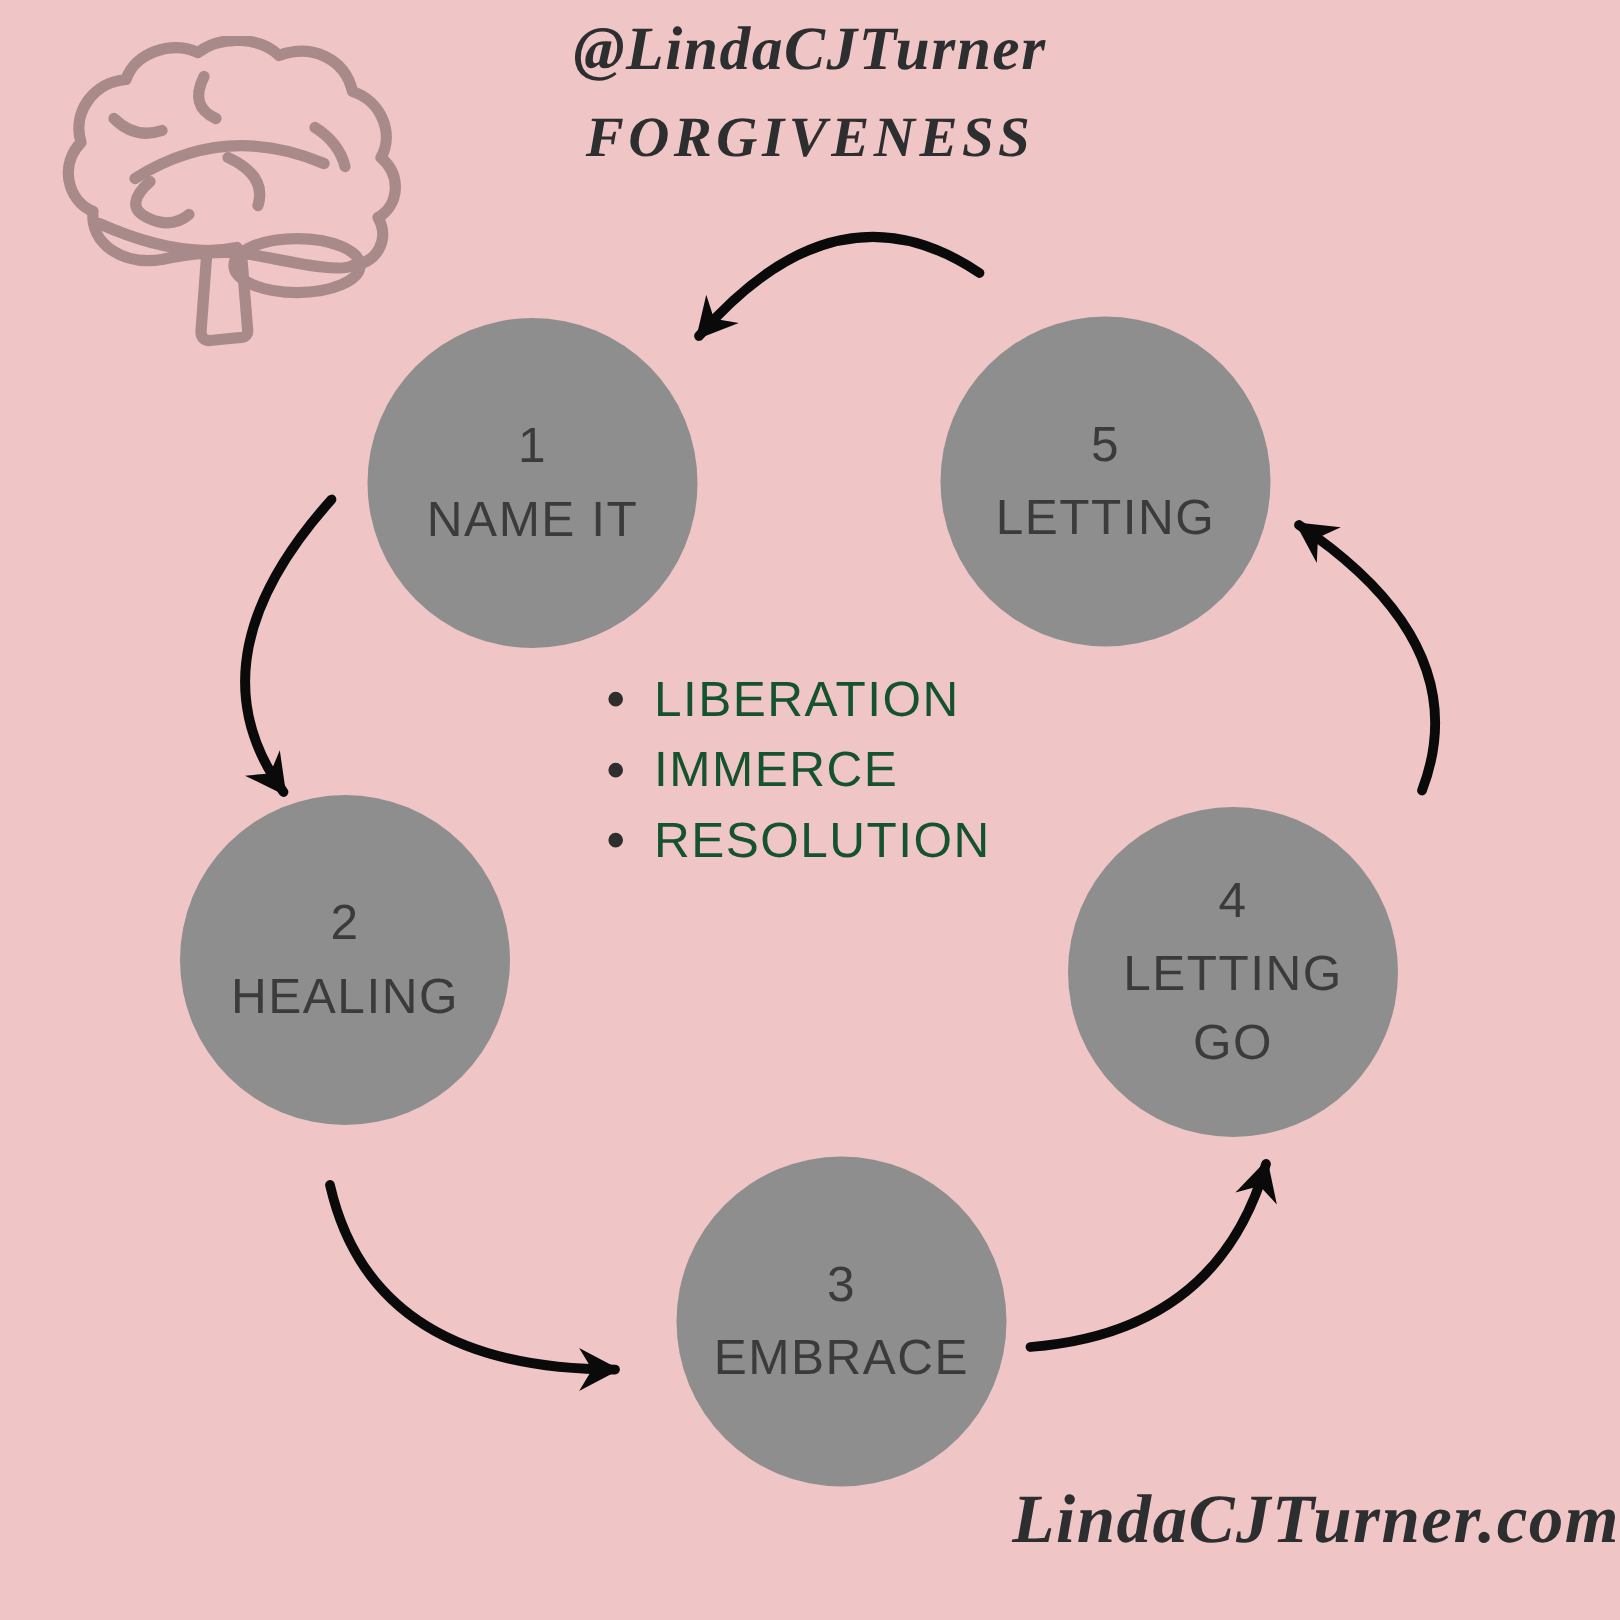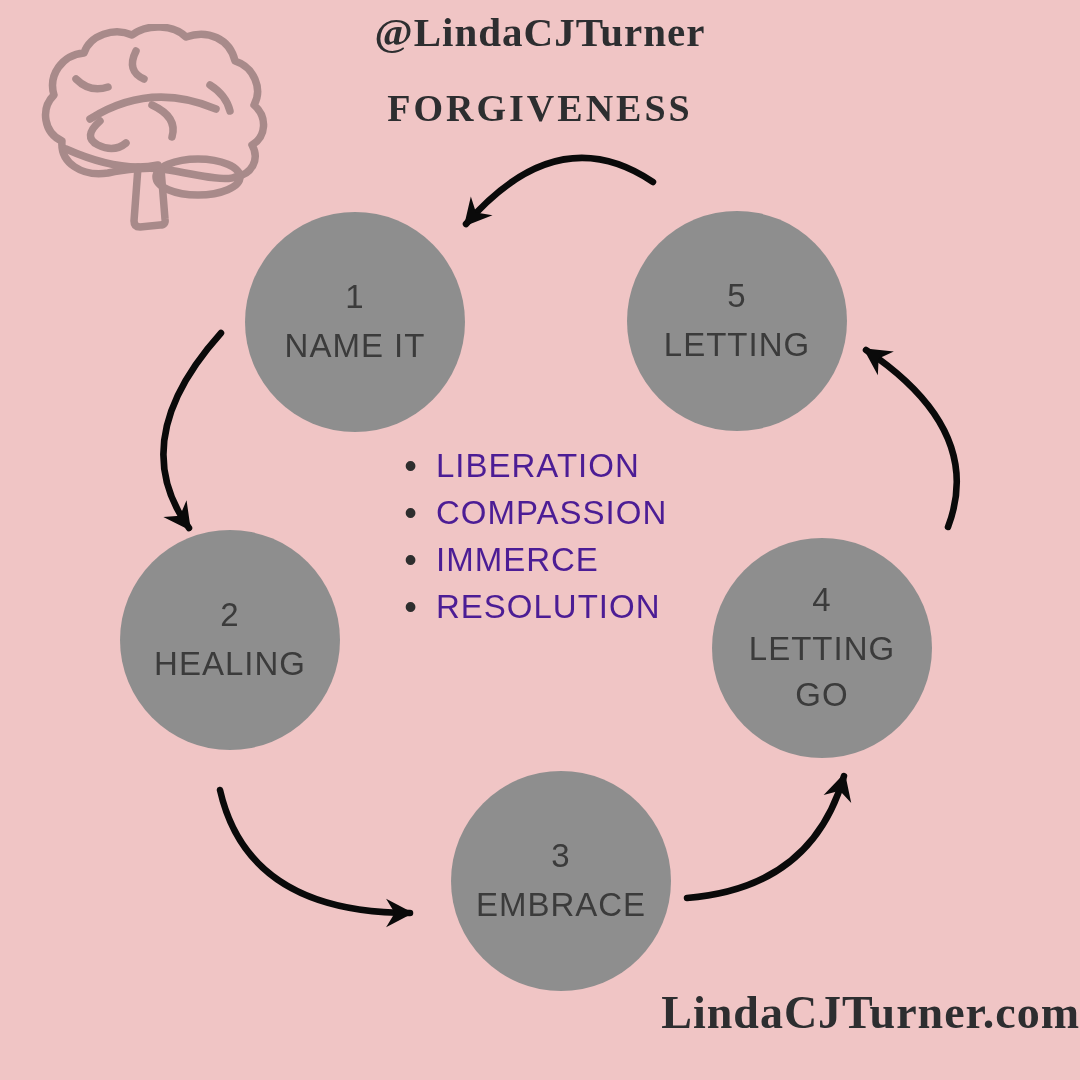--- a/index.html
+++ b/index.html
@@ -3,27 +3,27 @@
 <meta charset="utf-8">
 <style>
   html,body{margin:0;padding:0;}
   #canvas{
     position:relative;
     width:1080px;height:1080px;
     background:#f0c5c5;
     overflow:hidden;
     font-family:"Liberation Sans", sans-serif;
   }
-  .serif{font-family:"Liberation Serif", serif;font-weight:bold;color:#2d2e30;}
+  .serif{font-family:"Liberation Serif", serif;font-weight:bold;color:#2d2e30;font-style:italic;}
   .handle{
     position:absolute;top:8px;left:0;width:1080px;
     text-align:center;font-size:41px;letter-spacing:1px;
   }
   .big-title{
-    position:absolute;top:86px;left:0;width:1080px;
+    position:absolute;top:70px;left:0;width:1080px;
     text-align:center;font-size:38px;letter-spacing:3px;
   }
   .website{
     position:absolute;top:986px;left:0;width:1080px;
     text-align:right;font-size:46px;letter-spacing:1px;
   }
   .circle{
     position:absolute;width:220px;height:220px;border-radius:50%;
     background:#8e8e8e;
     display:flex;flex-direction:column;align-items:center;justify-content:center;
@@ -31,21 +31,21 @@
     text-align:center;
   }
   .circle .num{margin-bottom:2px;}
   .circle-1{left:245px;top:212px;}
   .circle-2{left:120px;top:530px;}
   .circle-3{left:451px;top:771px;}
   .circle-4{left:712px;top:538px;}
   .circle-5{left:627px;top:211px;}
   .center-list{
     position:absolute;left:400px;top:442px;margin:0;padding:0;
-    color:#4c1d95;font-size:33px;letter-spacing:1px;
+    color:#14532d;font-size:33px;letter-spacing:1px;
   }
   .center-list li{
     list-style:none;height:47px;display:flex;align-items:center;
   }
   .center-list li::before{
     content:"\2022";
     width:22px;margin-right:14px;font-size:36px;color:#2e2e2e;
     display:inline-block;text-align:center;
   }
   #arrows{position:absolute;left:0;top:0;pointer-events:none;}
@@ -96,23 +96,20 @@
   <div class="circle circle-5">
     <div class="num">5</div>
     <div>LETTING</div>
   </div>
 
   <ul class="center-list">
     <li>
         <span>LIBERATION</span>
       </li>
     <li>
-        <span>COMPASSION</span>
-      </li>
-    <li>
         <span>IMMERCE</span>
       </li>
     <li>
         <span>RESOLUTION</span>
       </li>
   </ul>
 
   <svg id="arrows" width="1080" height="1080" viewBox="0 0 1080 1080" fill="none" stroke="#0a0a0a" stroke-width="6.5" stroke-linecap="round">
     <defs>
       <marker id="ah" viewBox="0 0 10 10" refX="8.5" refY="5" markerWidth="4.6" markerHeight="4.6" orient="auto" markerUnits="strokeWidth">

